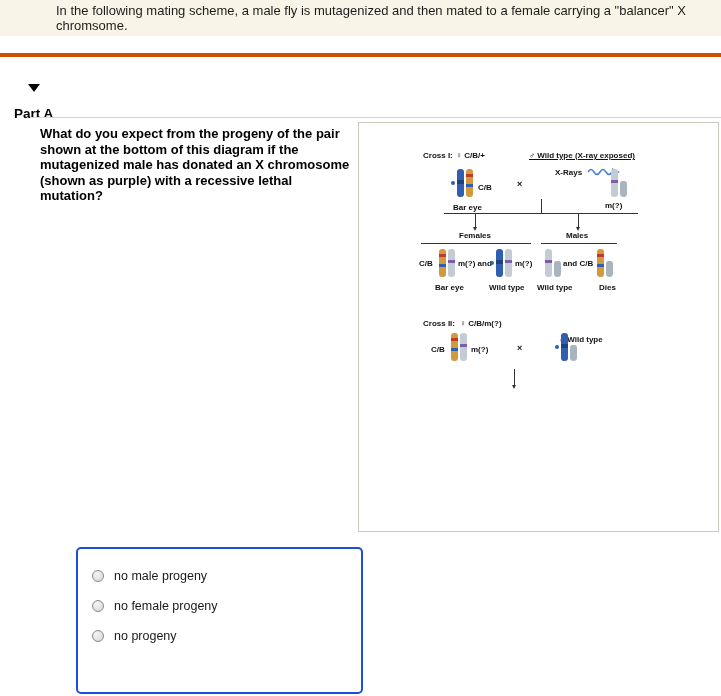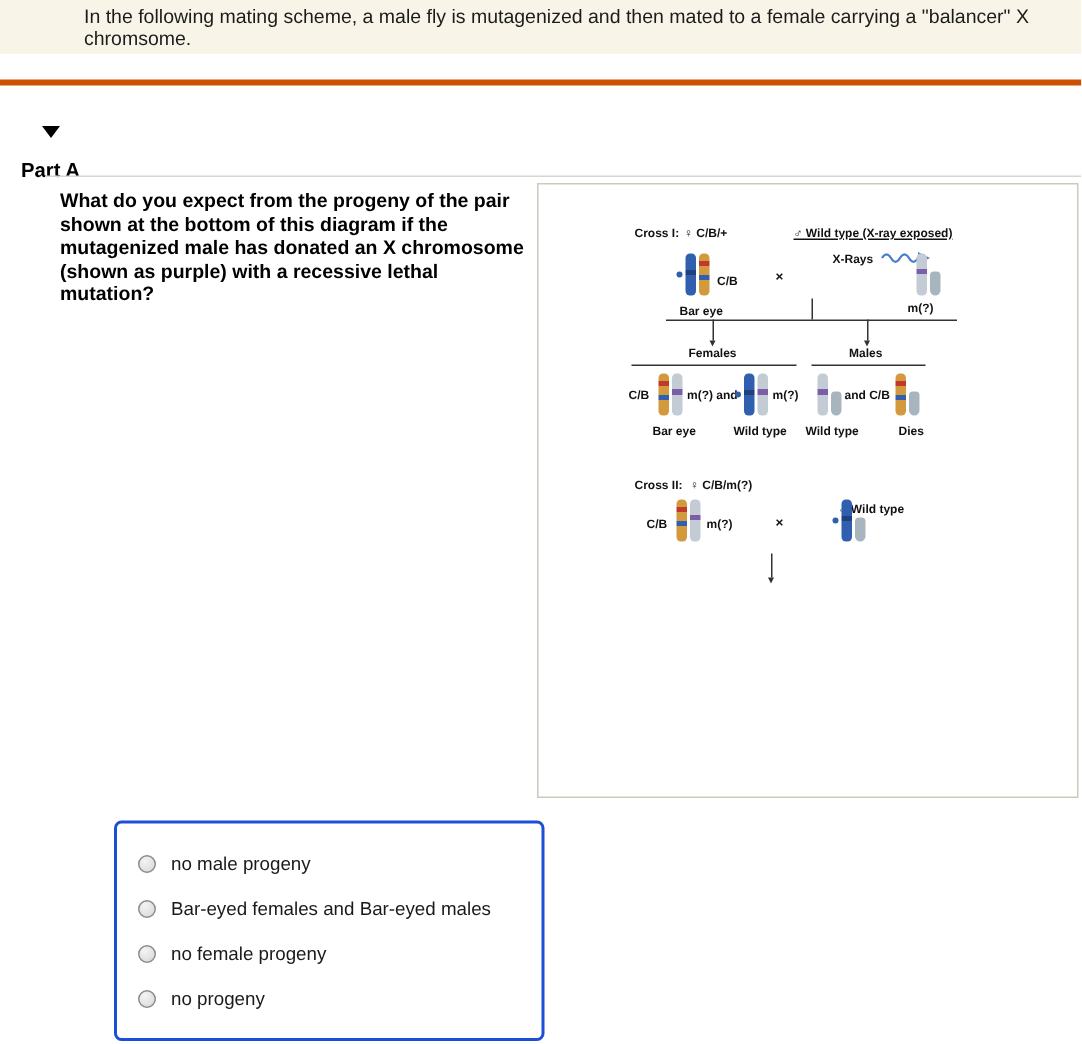--- a/index.html
+++ b/index.html
@@ -143,24 +143,20 @@
     <div class="arrow-down" style="left:155px;top:246px;height:16px;"></div>
   </div>
 
   <div class="options-box">
     <div class="option-row">
       <span class="radio"></span>
       <span class="option-label">no male progeny</span>
     </div>
     <div class="option-row">
       <span class="radio"></span>
-      <span class="option-label">Bar-eyed females and Bar-eyed males</span>
-    </div>
-    <div class="option-row">
-      <span class="radio"></span>
       <span class="option-label">no female progeny</span>
     </div>
     <div class="option-row">
       <span class="radio"></span>
       <span class="option-label">no progeny</span>
     </div>
   </div>
 
 </div>
 

